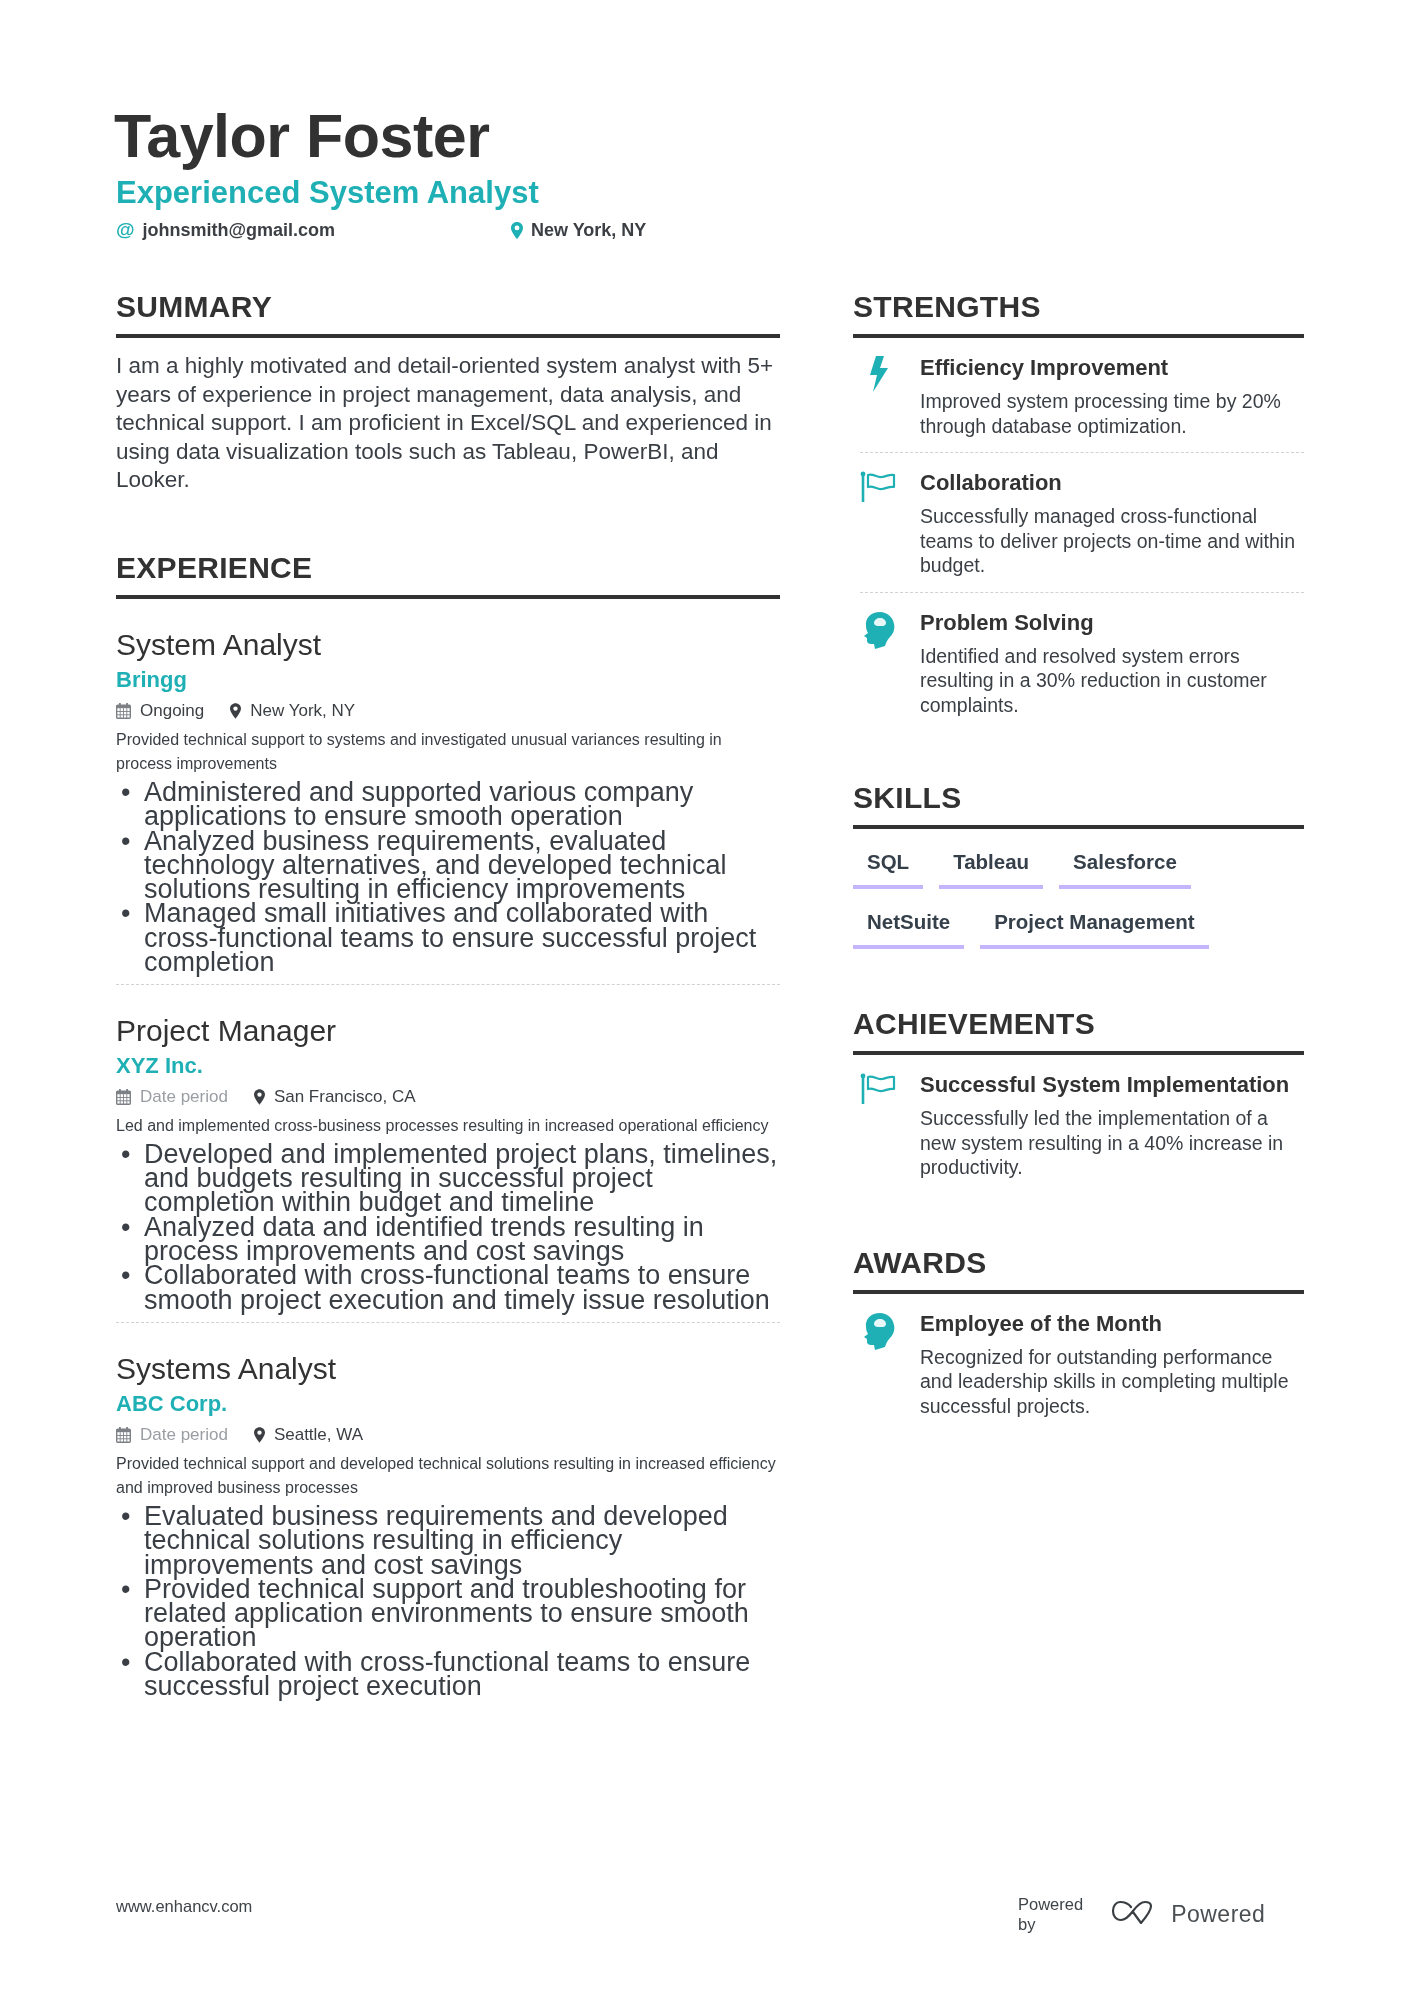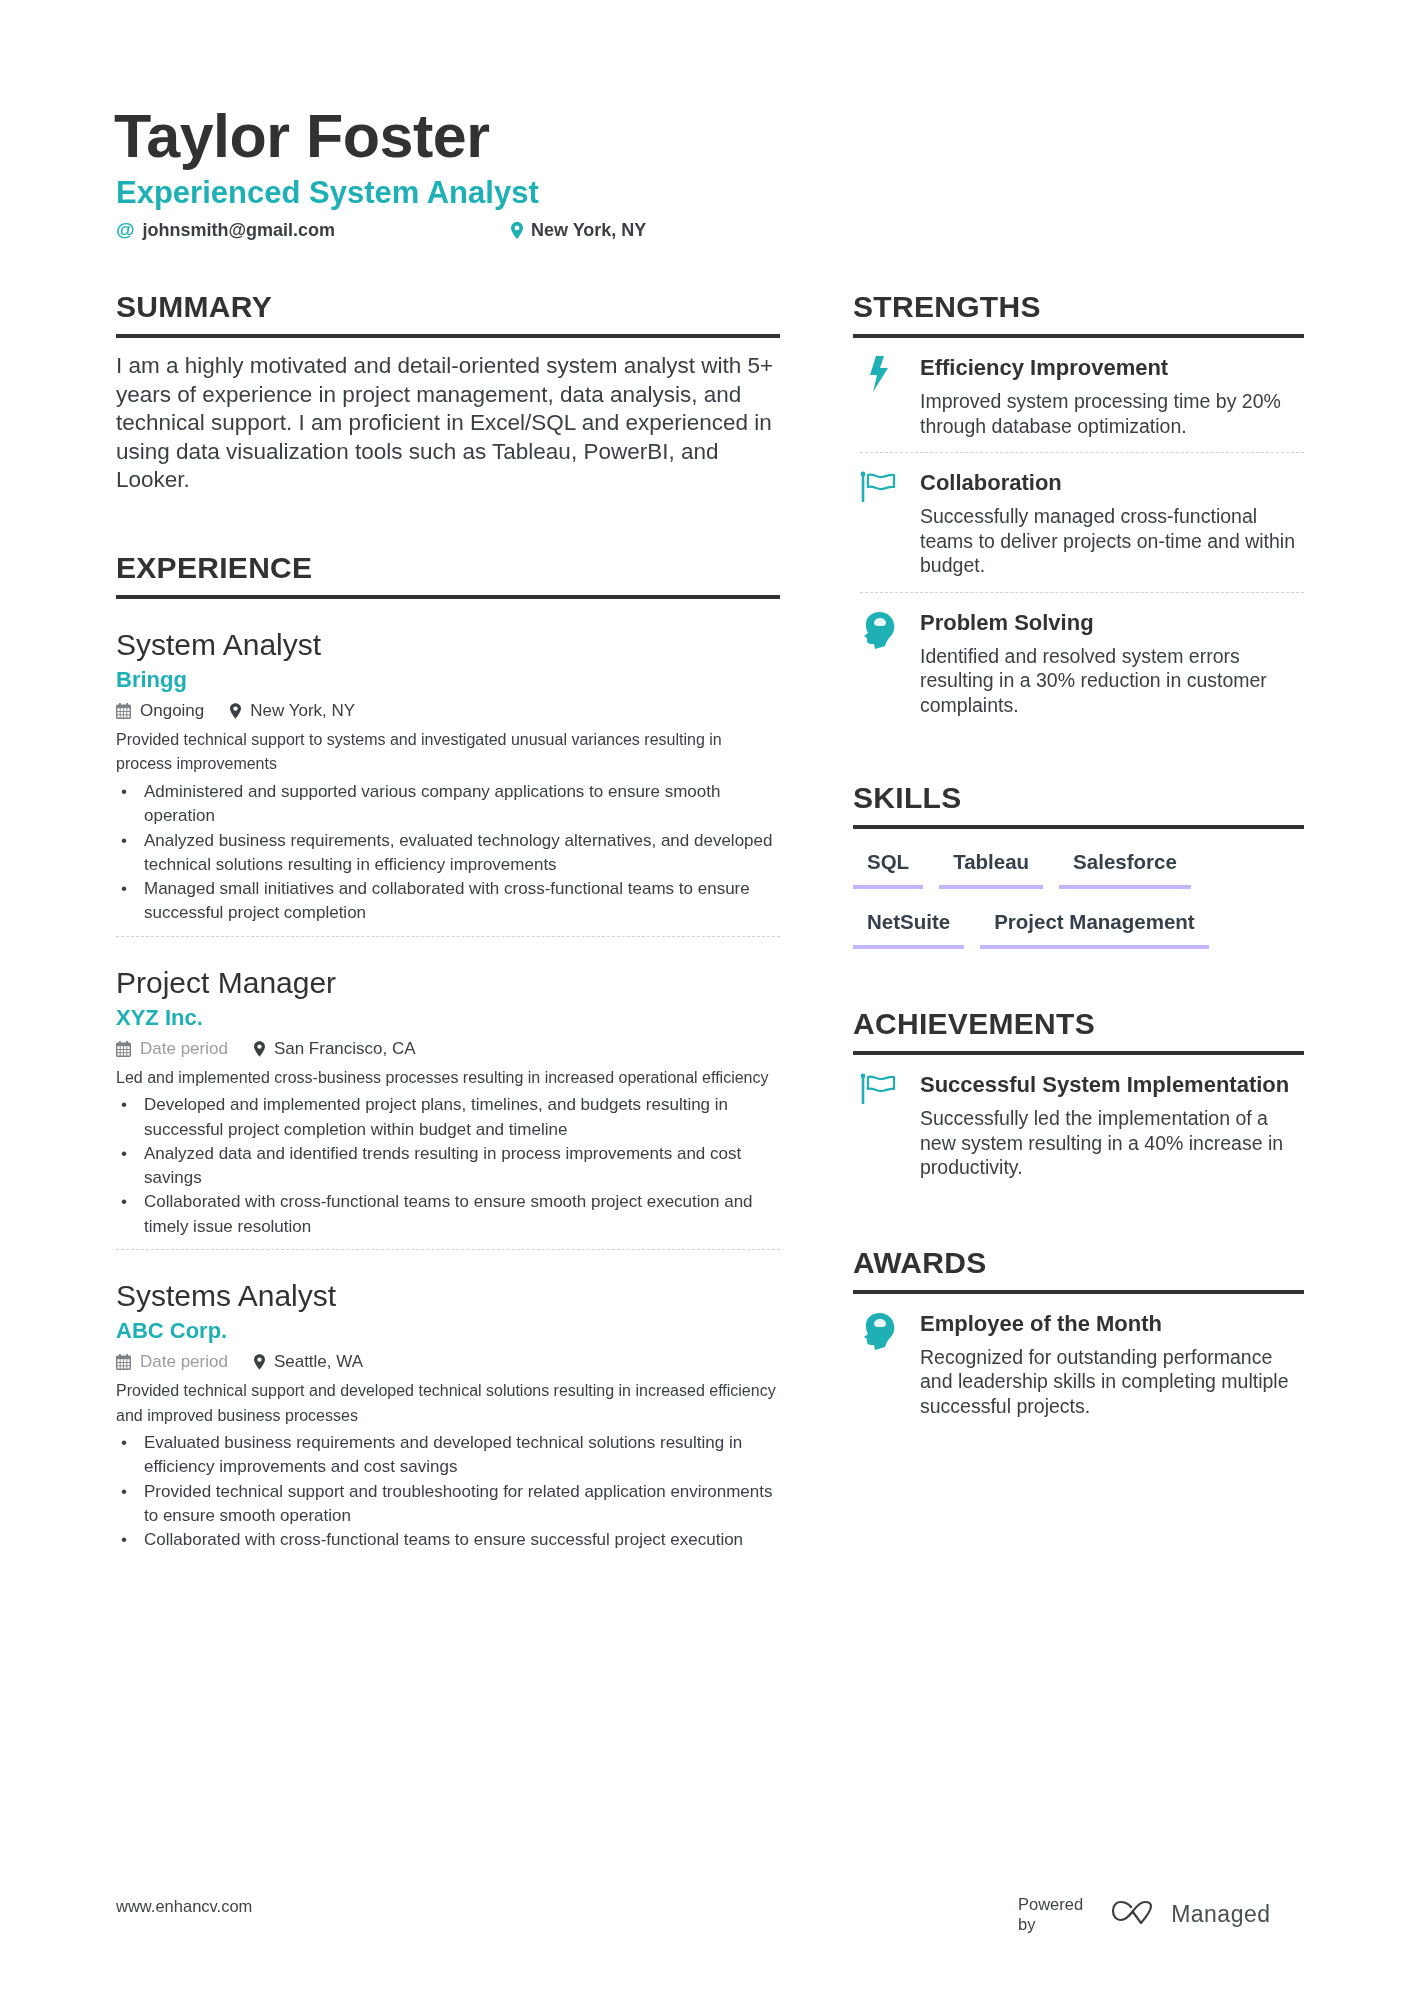--- a/index.html
+++ b/index.html
@@ -32,21 +32,21 @@
   .job { padding-top: 28px; padding-bottom: 10px; border-bottom: 1.5px dashed #cfd3d6; }
   .job.last { border-bottom: none; }
   .job-title { font-size: 30px; line-height: 36px; color: #323232; font-weight: 400; }
   .company { font-size: 22px; font-weight: 700; color: #1fb0b5; line-height: 30px; margin-top: 2px; }
   .meta { display: flex; align-items: center; font-size: 17px; line-height: 26px; color: #3b3f44; margin-top: 3px; }
   .meta .item { display: inline-flex; align-items: center; gap: 9px; margin-right: 26px; }
   .meta .muted { color: #9a9ea2; }
   .meta svg { display: block; }
   .job-desc { font-size: 16px; line-height: 24.5px; color: #3a3f45; margin-top: 4px; }
   .bullets { list-style: none; margin-top: 3px; }
-  .bullets li { position: relative; padding-left: 28px; font-size: 17px; line-height: 24.3px; color: #3a3f45; }
+  .bullets li { position: relative; padding-left: 28px; font-size: 27px; line-height: 24.3px; color: #3a3f45; }
   .bullets li::before { content: "•"; position: absolute; left: 5px; top: 0; color: #3a3f45; }
 
   
   .r-item { display: flex; padding: 16px 0 14px 0; border-bottom: 1.5px dashed #cfd3d6; }
   .r-item.last { border-bottom: none; }
   .r-icon { width: 60px; flex: 0 0 60px; padding-top: 2px; }
   .r-body { flex: 1; }
   .r-title { font-size: 22px; font-weight: 700; color: #323232; line-height: 27px; }
   .r-desc { font-size: 19.5px; line-height: 24.5px; color: #3a3f45; margin-top: 8px; }
 
@@ -295,16 +295,16 @@
 
   <div class="footer-left">www.enhancv.com</div>
   <div class="footer-right">
     <span class="powered">Powered by</span>
     <span class="brand">
       <span>
         <svg width="48" height="24" viewBox="0 0 48 24">
             <path d="M20 7C17 3 13 2 9 2 5 2 2 6 2 11s3 9 8 9c5 0 9-5 12-9 3-4 7-9 12-9 4 0 6 2 6 4 0 3-4 10-10 17L22 12" fill="none" stroke="#3b3f44" stroke-width="2.2" stroke-linecap="round" stroke-linejoin="round"></path>
           </svg>
       </span>
-      <span class="brand-name">Managed</span>
+      <span class="brand-name">Powered</span>
     </span>
   </div>
 </div>
 
 </body></html>

